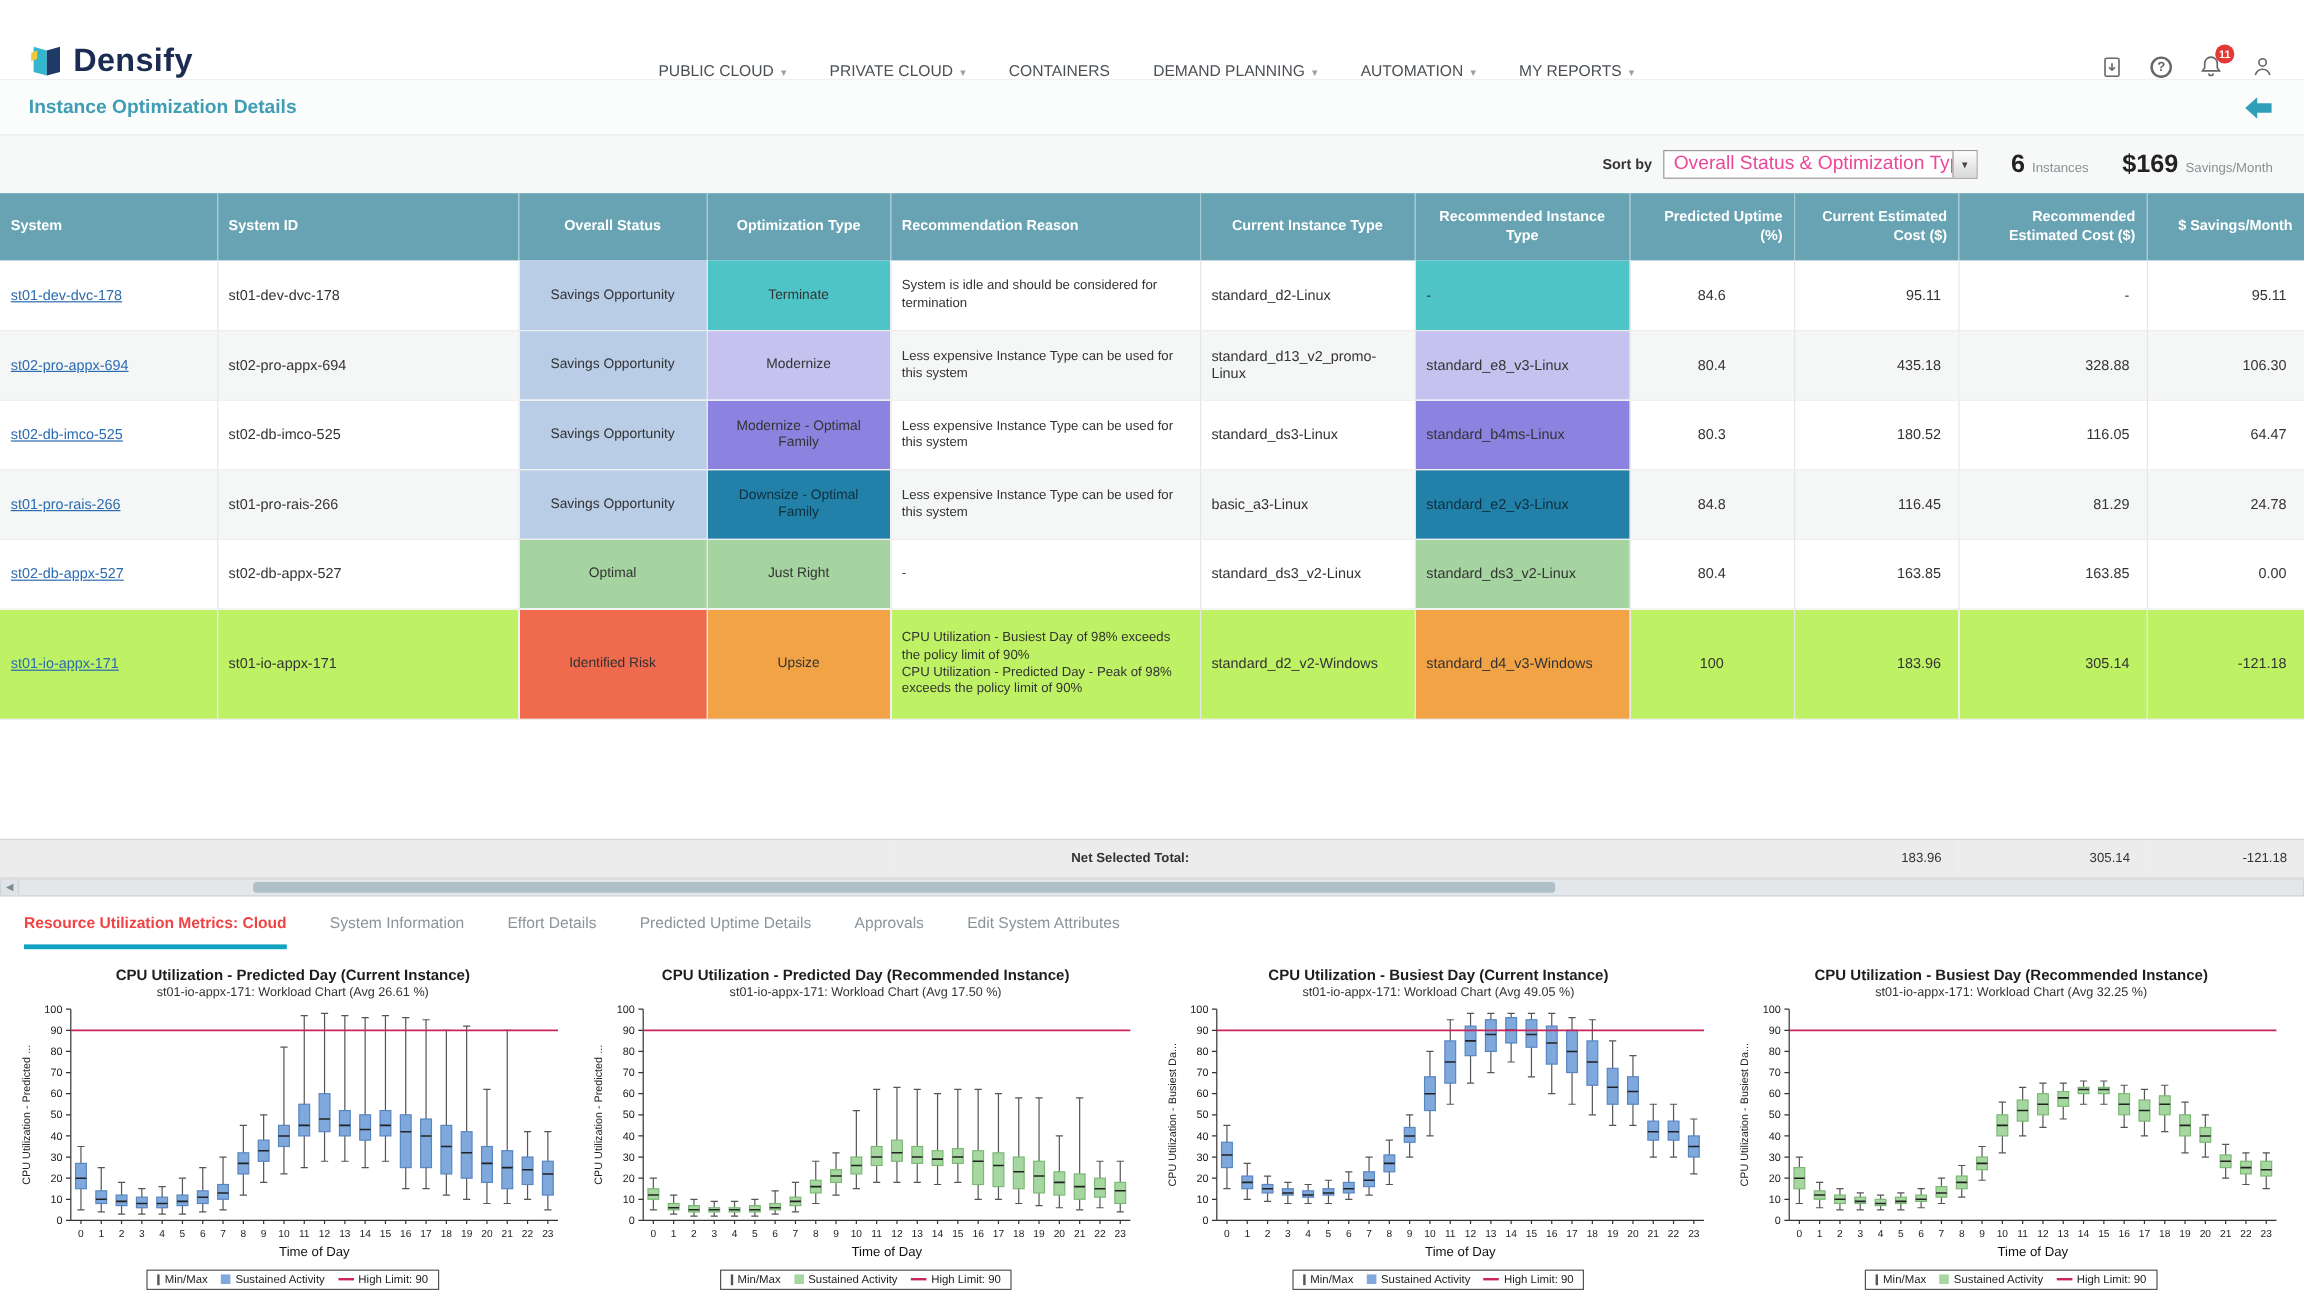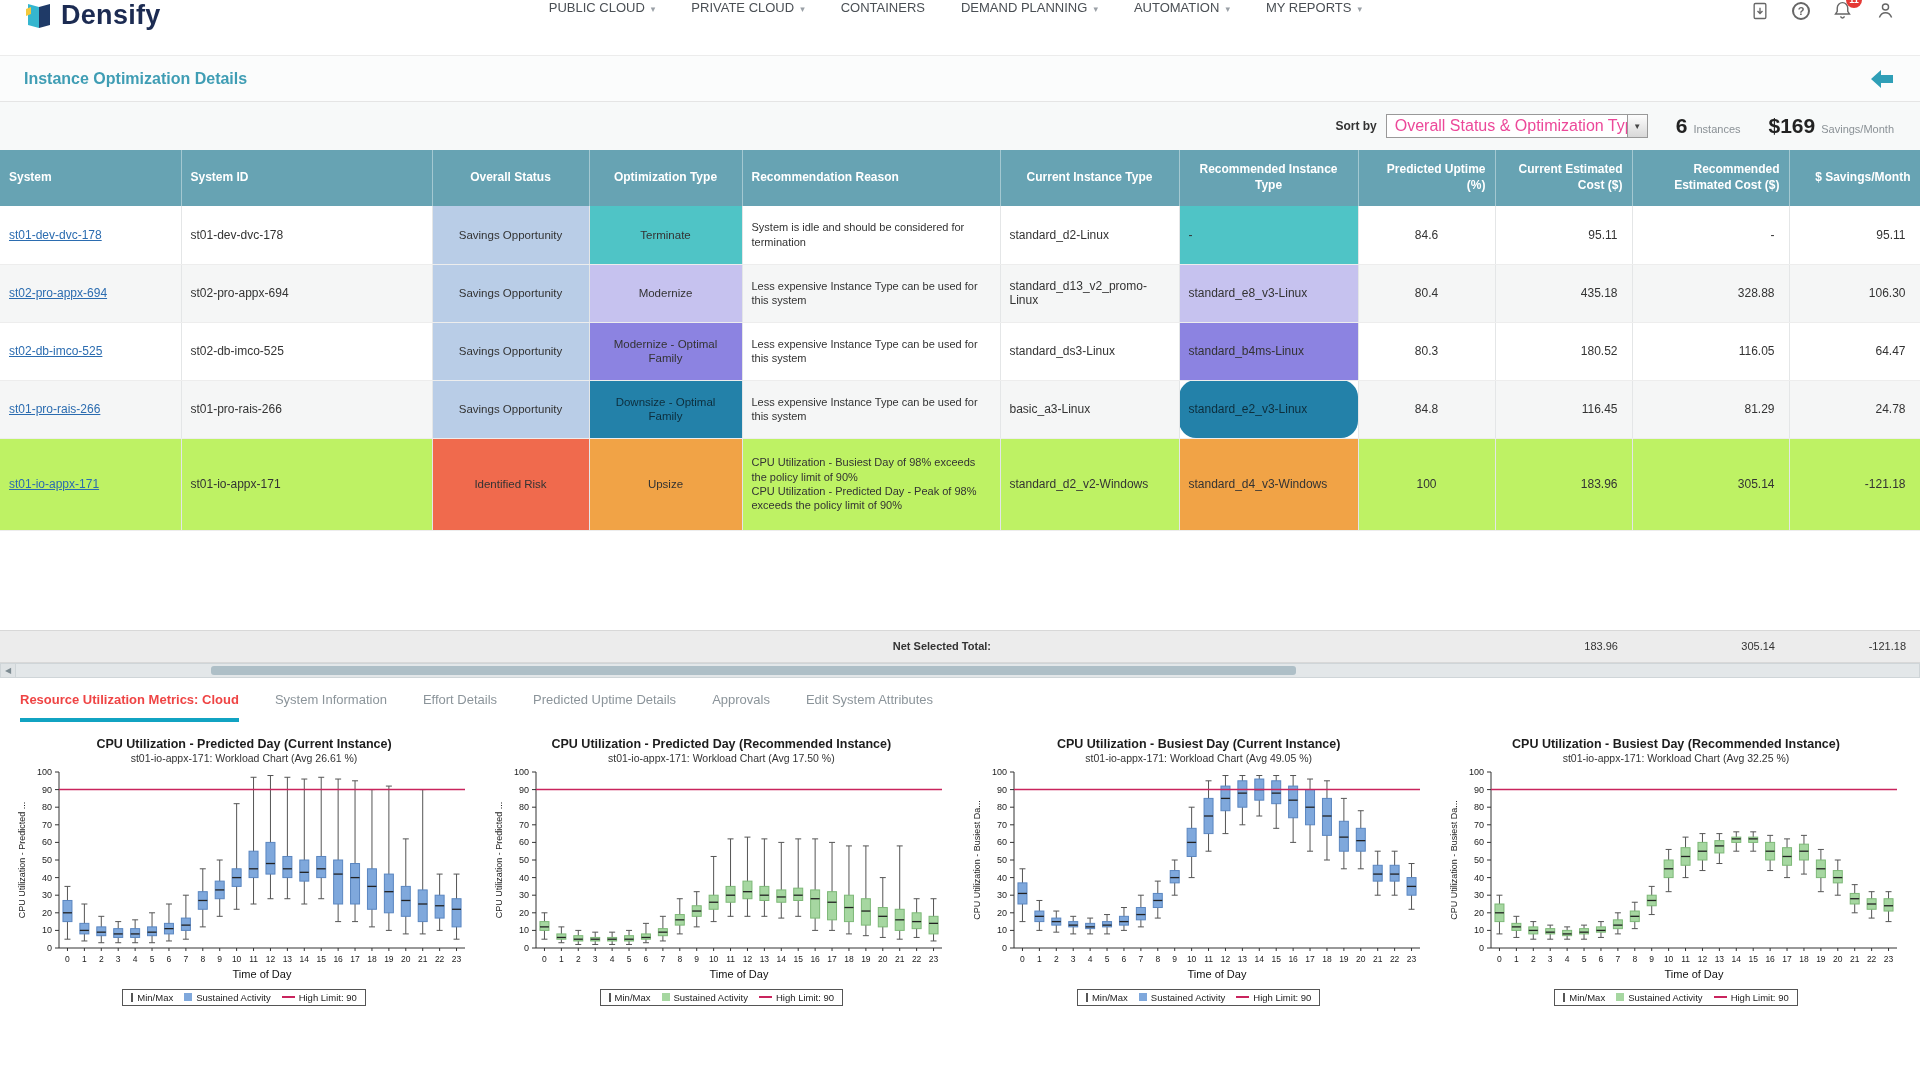--- a/index.html
+++ b/index.html
@@ -1,21 +1,21 @@
 <!DOCTYPE html>
 <html><head>
 <meta charset="utf-8">
 <style>
   *{box-sizing:border-box;margin:0;padding:0}
   html,body{width:1920px;height:1080px;overflow:hidden;background:#fff;
     font-family:"Liberation Sans",sans-serif;color:#333}
   svg text{font-family:"Liberation Sans",sans-serif}
 
   
-  header{height:56px;display:flex;align-items:flex-start;padding:0 24px;background:#fff;border-bottom:1px solid #ececec}
+  header{height:67px;display:flex;align-items:flex-end;padding:0 24px;background:#fff;border-bottom:1px solid #ececec}
   .logo{display:flex;align-items:center;gap:7px;cursor:pointer}
   .logo-text{font-size:27px;font-weight:bold;color:#1c2b52;letter-spacing:.3px}
   nav{flex:1;display:flex;justify-content:center;gap:36px}
   .nav-item{font-size:13px;color:#4a4f54;display:flex;gap:6px;align-items:center;cursor:pointer;white-space:nowrap}
   .chev{color:#9aa0a6;font-size:9px;padding-top:2px}
   .header-icons{display:flex;gap:22px;align-items:center}
   .icon-btn{position:relative;cursor:pointer;display:flex;align-items:center}
   .badge{position:absolute;top:-8px;right:-9px;background:#e53935;color:#fff;font-size:9px;font-weight:bold;
     border-radius:50%;min-width:16px;height:16px;display:flex;align-items:center;justify-content:center;padding:0 2px}
   .help-circle{width:18px;height:18px;border:2px solid #666;border-radius:50%;color:#666;font-size:11px;
@@ -247,25 +247,38 @@
           <td class="c-num">116.05</td>
           <td class="c-num">64.47</td>
         </tr>
         <tr class="alt">
           <td class="c-sys"><a href="#">st01-pro-rais-266</a></td>
           <td class="c-sysid">st01-pro-rais-266</td>
           <td class="c-status" style="background: rgb(185, 205, 231);">Savings Opportunity</td>
           <td class="c-opt" style="background: rgb(35, 129, 169); color: rgb(13, 46, 61);">Downsize - Optimal Family</td>
           <td class="c-reason">Less expensive Instance Type can be used for this system</td>
           <td class="c-cur">basic_a3-Linux</td>
-          <td class="c-rec" style="background: rgb(35, 129, 169); color: rgb(13, 46, 61); border-radius: 17px;">standard_e2_v3-Linux</td>
+          <td class="c-rec" style="background: rgb(35, 129, 169); color: rgb(13, 46, 61);">standard_e2_v3-Linux</td>
           <td class="c-up">84.8</td>
           <td class="c-num">116.45</td>
           <td class="c-num">81.29</td>
           <td class="c-num">24.78</td>
+        </tr>
+        <tr class="">
+          <td class="c-sys"><a href="#">st02-db-appx-527</a></td>
+          <td class="c-sysid">st02-db-appx-527</td>
+          <td class="c-status" style="background: rgb(165, 212, 160);">Optimal</td>
+          <td class="c-opt" style="background: rgb(165, 212, 160);">Just Right</td>
+          <td class="c-reason">-</td>
+          <td class="c-cur">standard_ds3_v2-Linux</td>
+          <td class="c-rec" style="background: rgb(165, 212, 160);">standard_ds3_v2-Linux</td>
+          <td class="c-up">80.4</td>
+          <td class="c-num">163.85</td>
+          <td class="c-num">163.85</td>
+          <td class="c-num">0.00</td>
         </tr>
         <tr class="selected tall">
           <td class="c-sys"><a href="#">st01-io-appx-171</a></td>
           <td class="c-sysid">st01-io-appx-171</td>
           <td class="c-status" style="background: rgb(240, 106, 77);">Identified Risk</td>
           <td class="c-opt" style="background: rgb(241, 163, 70);">Upsize</td>
           <td class="c-reason">CPU Utilization - Busiest Day of 98% exceeds the policy limit of 90%
 CPU Utilization - Predicted Day - Peak of 98% exceeds the policy limit of 90%</td>
           <td class="c-cur">standard_d2_v2-Windows</td>
           <td class="c-rec" style="background: rgb(241, 163, 70);">standard_d4_v3-Windows</td>

